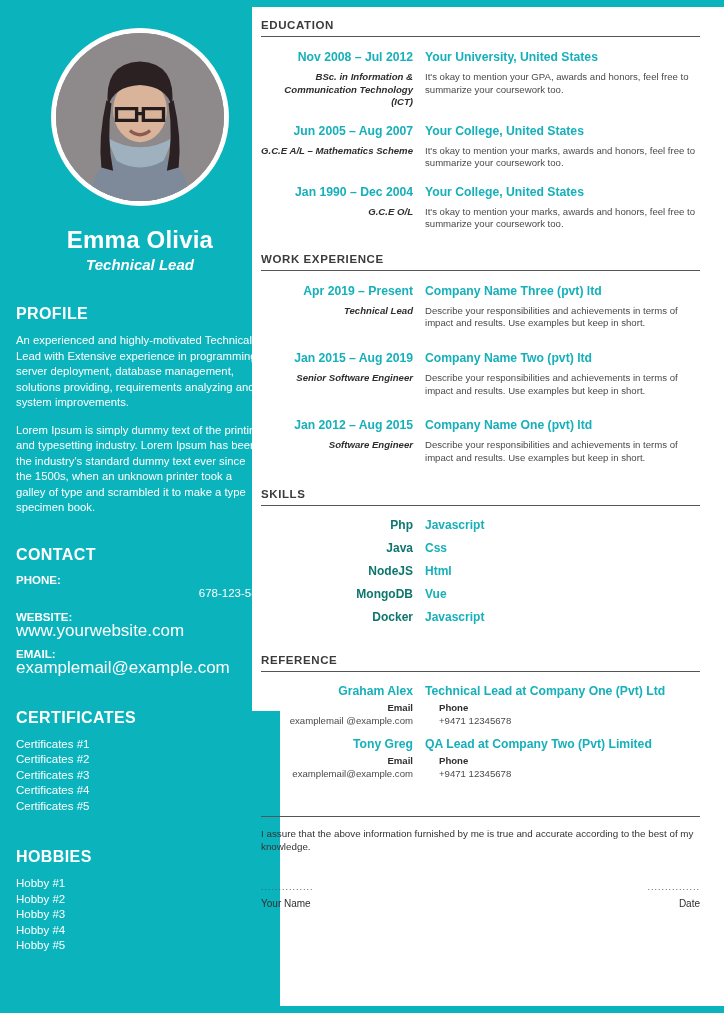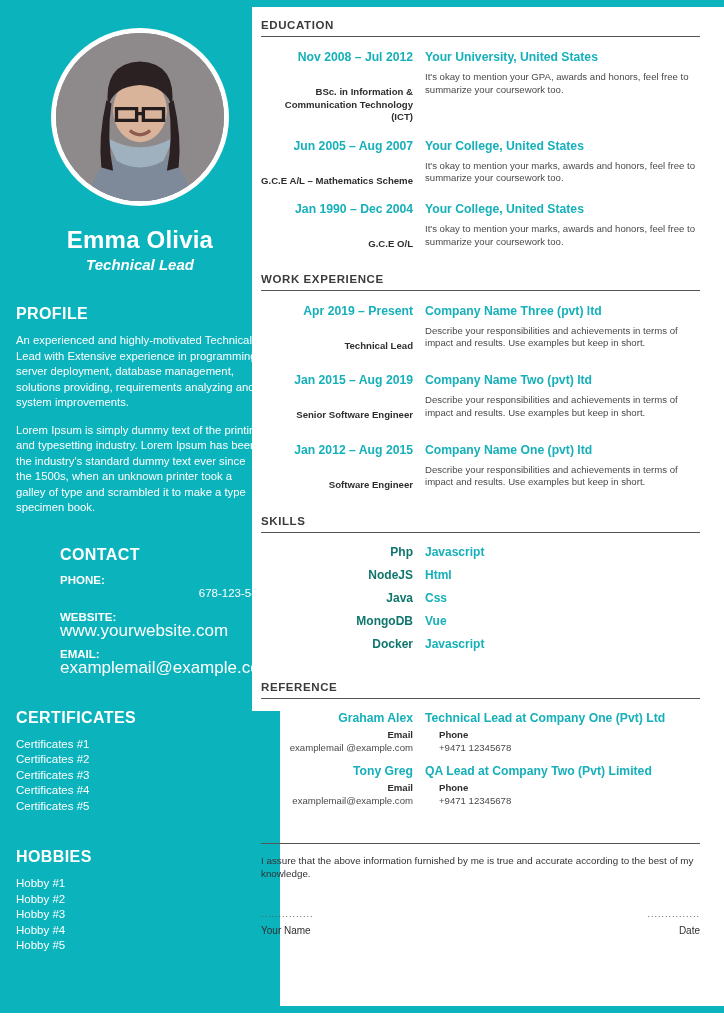--- a/index.html
+++ b/index.html
@@ -149,21 +149,22 @@
     font-size: 12.2px;
     font-weight: bold;
     color: #16b0ba;
     line-height: 16px;
   }
   .subject {
     font-size: 9.6px;
     font-weight: bold;
     color: #2e2e2e;
     line-height: 12.5px;
-    margin-top: 21px;
+    margin-top: 6px;
+    font-style: italic;
   }
   .org {
     font-size: 12.2px;
     font-weight: bold;
     color: #16b0ba;
     line-height: 16px;
   }
   .desc {
     font-size: 9.6px;
     color: #4a4a4a;
@@ -286,21 +287,21 @@
 
     <div class="name">Emma Olivia</div>
     <div class="role">Technical Lead</div>
 
     <div class="side-block" style="margin-top:32px;">
       <div class="side-h">PROFILE</div>
       <p class="side-p">An experienced and highly-motivated Technical Lead with Extensive experience in programming, server deployment, database management, solutions providing, requirements analyzing and system improvements.</p>
       <p class="side-p">Lorem Ipsum is simply dummy text of the printing and typesetting industry. Lorem Ipsum has been the industry's standard dummy text ever since the 1500s, when an unknown printer took a galley of type and scrambled it to make a type specimen book.</p>
     </div>
 
-    <div class="side-block" style="margin-top:30px;margin-left:44px;">
+    <div class="side-block" style="margin-top:30px;">
       <div class="side-h">CONTACT</div>
       <div class="ct-label">PHONE:</div>
       <div class="ct-value">678-123-586</div>
       <div class="ct-label">WEBSITE:</div>
       <div class="ct-link">www.yourwebsite.com</div>
       <div class="ct-label">EMAIL:</div>
       <div class="ct-link">examplemail@example.com</div>
     </div>
 
     <div class="side-block" style="margin-top:34px;">
@@ -406,26 +407,26 @@
     </section>
 
     <section class="sec" style="margin-top:14px;">
       <div class="sec-title">SKILLS</div>
       <div class="rows">
         <div class="skill-row">
           <div class="skill-a">Php</div>
           <div class="skill-b">Javascript</div>
         </div>
         <div class="skill-row">
+          <div class="skill-a">Java</div>
+          <div class="skill-b">Css</div>
+        </div>
+        <div class="skill-row">
           <div class="skill-a">NodeJS</div>
           <div class="skill-b">Html</div>
-        </div>
-        <div class="skill-row">
-          <div class="skill-a">Java</div>
-          <div class="skill-b">Css</div>
         </div>
         <div class="skill-row">
           <div class="skill-a">MongoDB</div>
           <div class="skill-b">Vue</div>
         </div>
         <div class="skill-row">
           <div class="skill-a">Docker</div>
           <div class="skill-b">Javascript</div>
         </div>
       </div>

